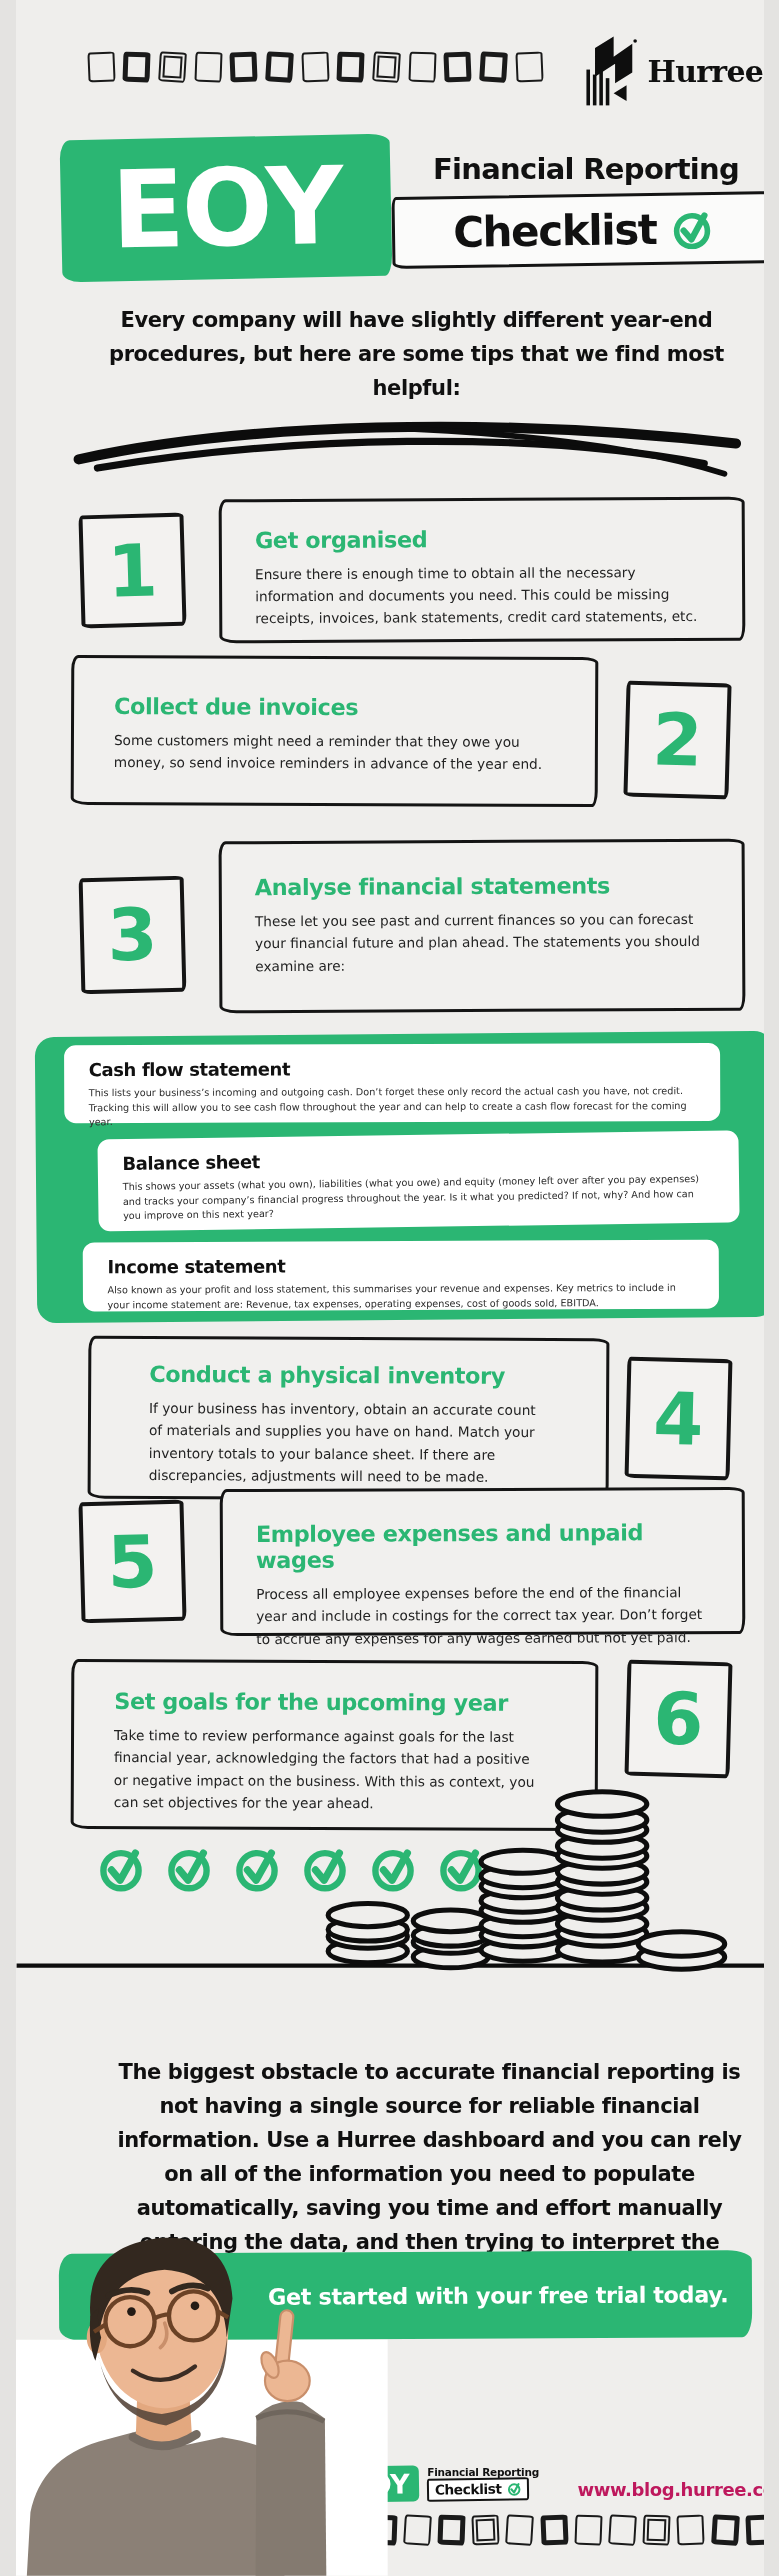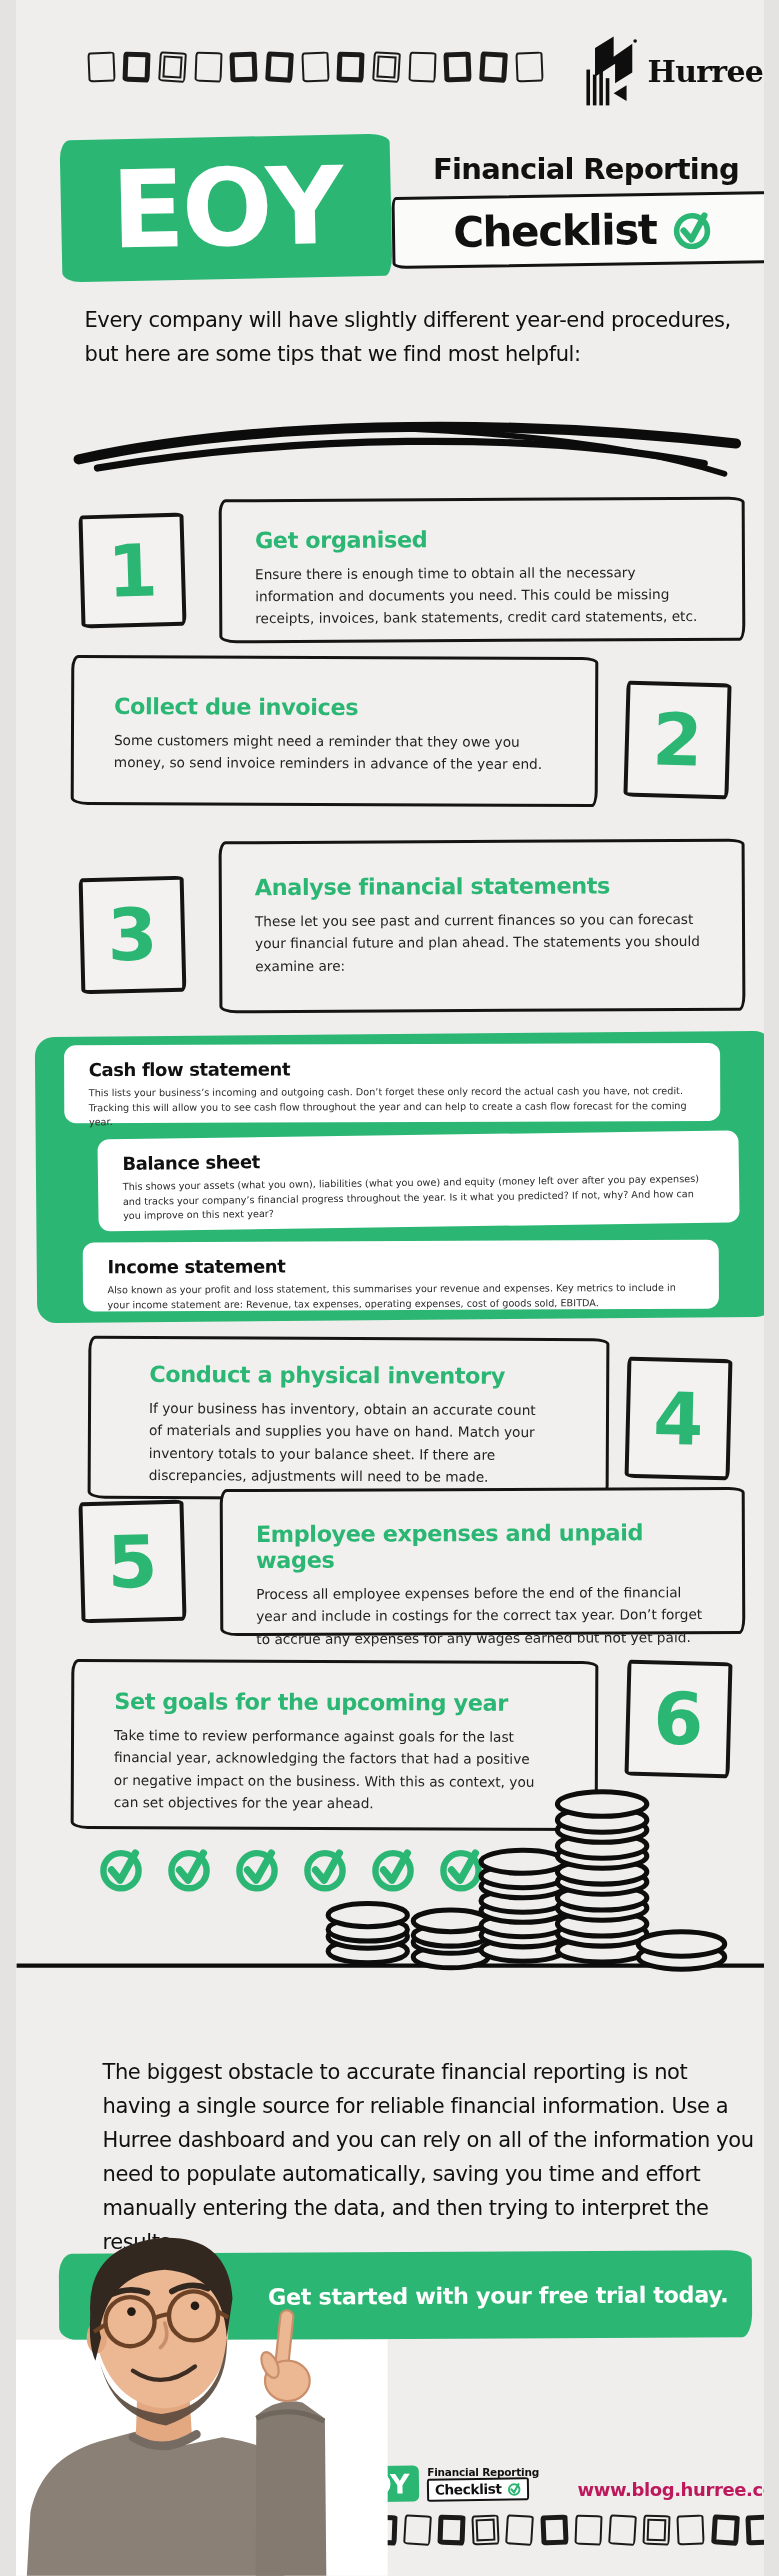--- a/index.html
+++ b/index.html
@@ -27,21 +27,21 @@
   .eoy-badge{background:#2bb673;border-radius:10px 21.7px 7.2px 19px/19px 8.7px 21.7px 10px;
              transform:rotate(-1.2deg);display:flex;align-items:center;justify-content:center;}
   .eoy-badge span{color:#fff;font-weight:900;font-size:107px;letter-spacing:-2.9px;}
   .fin-rep{font-size:29px;font-weight:900;letter-spacing:-0.7px;color:#111;}
   .checklist-box{background:#fbfbfa;border:3.6px solid #141414;transform:rotate(-0.9deg);
                  border-radius:4.3px 13px 5.8px 14.4px/11.6px 4.3px 13px 5.8px;
                  display:flex;align-items:center;justify-content:center;gap:14.4px;}
   .checklist-box .word{font-size:42px;font-weight:900;letter-spacing:-1.4px;color:#111;}
 
   
-  .lead{font-weight:normal;font-size:21px;line-height:34px;letter-spacing:-0.4px;color:#101010;}
+  .lead{font-weight:bold;font-size:21px;line-height:34px;letter-spacing:-0.4px;color:#101010;text-align:center;}
 
   
   .tile{background:#f3f2f0;border:4.3px solid #141414;border-radius:3.6px 8.7px 4.3px 10px/8.7px 3.6px 10px 4.3px;
         display:flex;align-items:center;justify-content:center;}
   .tile span{color:#2bb673;font-size:72px;font-weight:900;line-height:1;}
   .stepbox{border:3.6px solid #141414;background:#f1f0ee;
            border-radius:7.2px 16px 5.8px 17.3px/14.4px 5.8px 16px 7.2px;box-sizing:border-box;}
   .stepbox h3{margin:0 0 10px 0;color:#2bb673;font-size:22.4px;font-weight:900;letter-spacing:-0.4px;}
   .stepbox p{margin:0;font-size:13.7px;line-height:22.4px;color:#222;}
 

